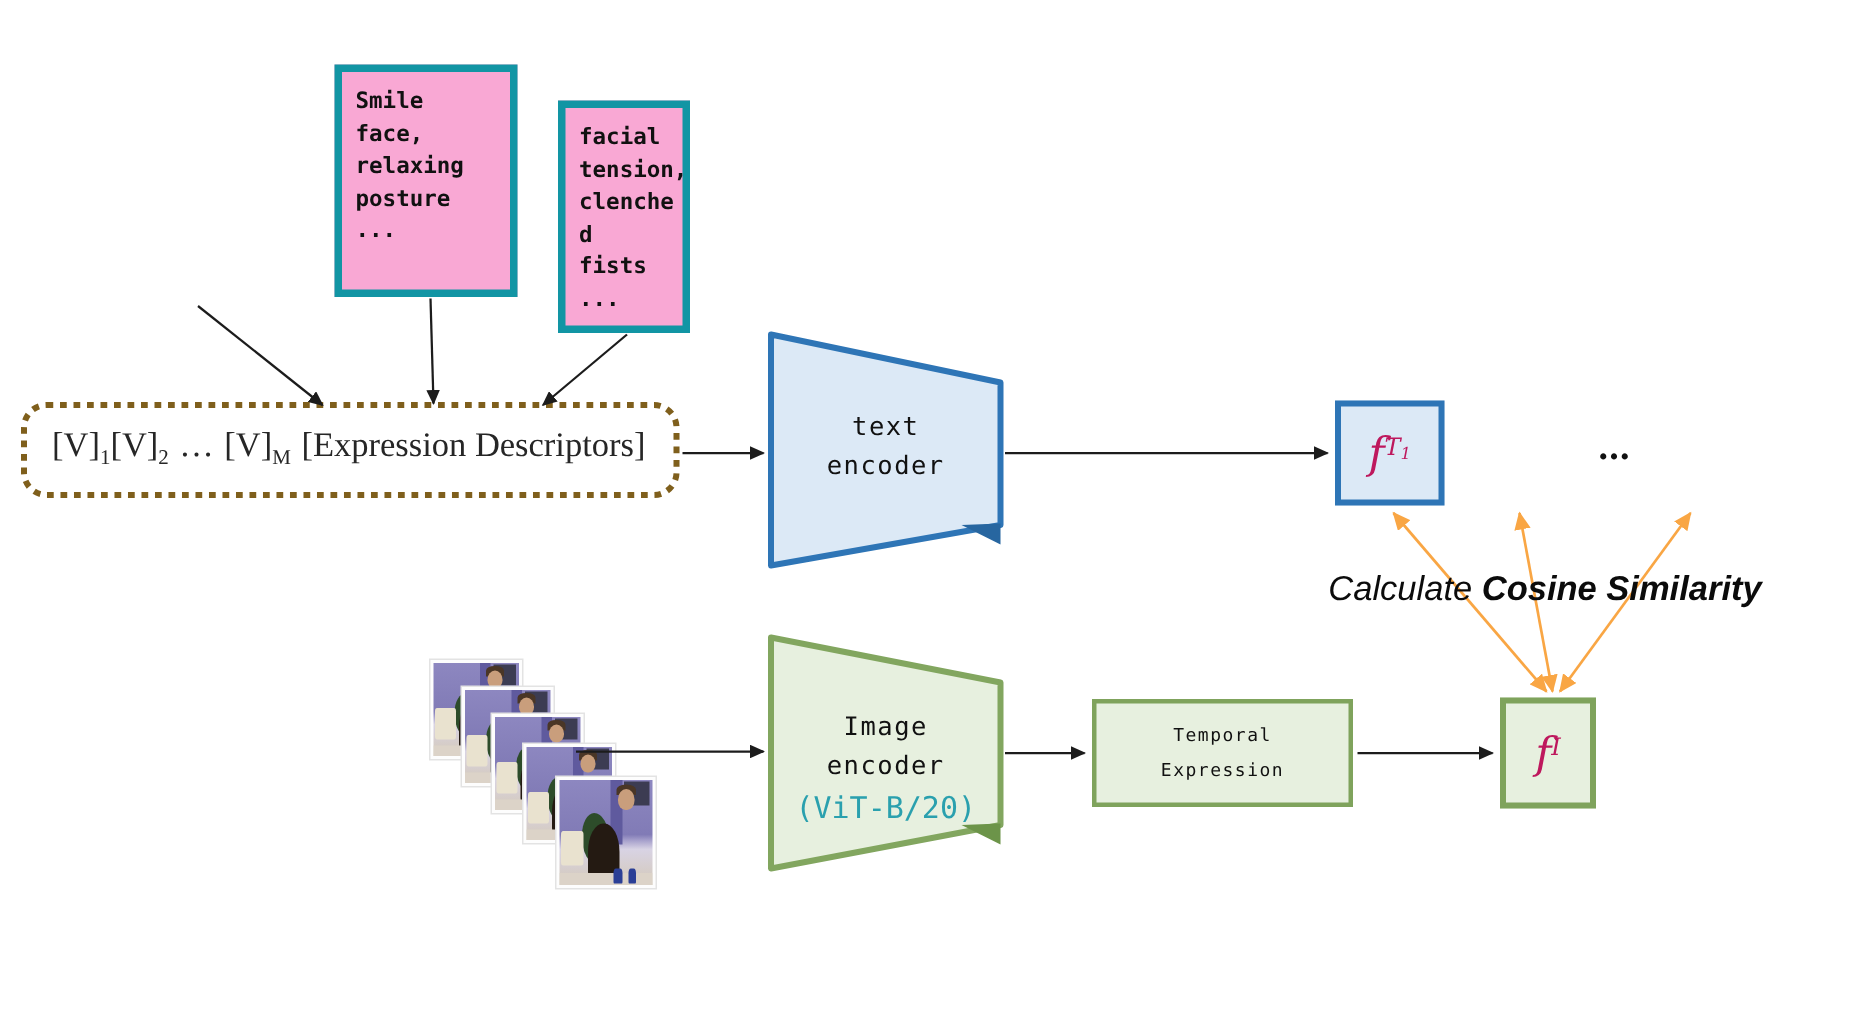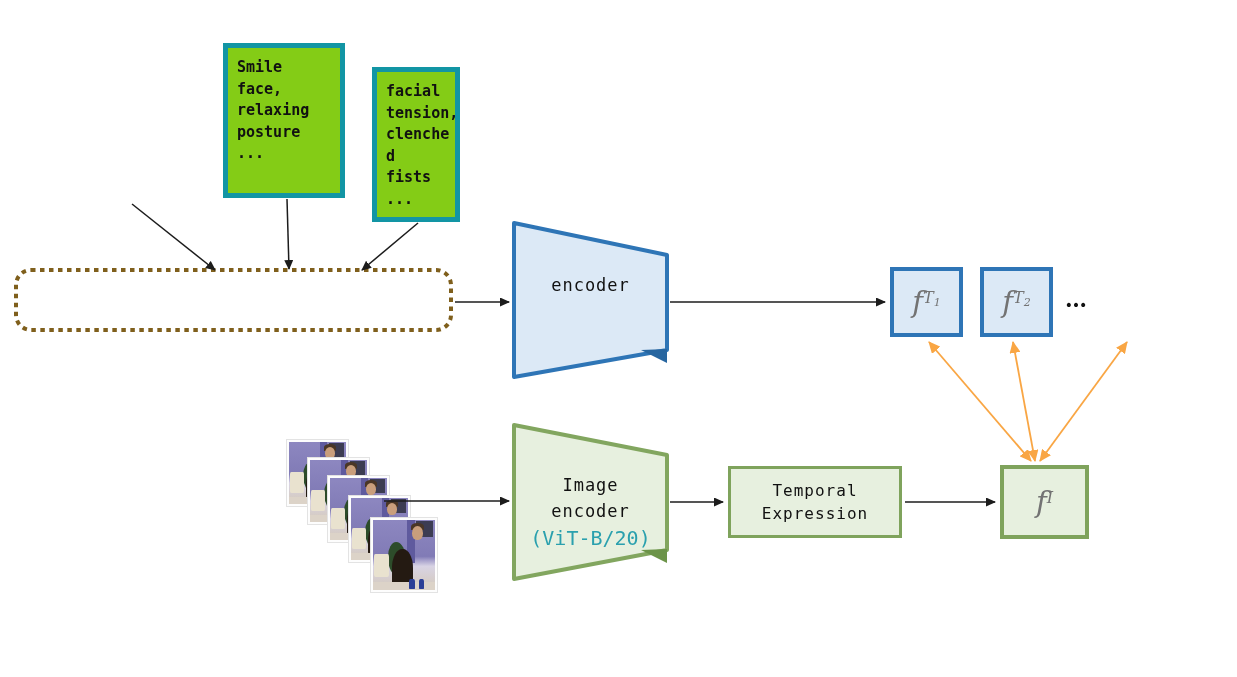--- a/index.html
+++ b/index.html
@@ -3,44 +3,44 @@
 <meta charset="utf-8">
 <style>
   html,body{margin:0;padding:0;background:#fff;}
   .canvas{position:relative;width:1237px;height:677px;background:#ffffff;overflow:hidden;
           font-family:"Liberation Sans",sans-serif;}
   svg.layer{position:absolute;left:0;top:0;width:1237px;height:677px;pointer-events:none;}
   .shapes{z-index:1;}
   .arrows{z-index:3;}
 
   
-  .desc-box{position:absolute;z-index:2;box-sizing:border-box;border:5px solid #1295A4;background:#84cc16;}
+  .desc-box{position:absolute;z-index:2;box-sizing:border-box;border:5px solid #1295A4;background:#f9a8d4;}
   .desc-box span{display:block;padding:9px 6px 0 9px;white-space:pre-line;
       font-family:"DejaVu Sans Mono",monospace;font-weight:bold;font-size:15px;line-height:21.5px;color:#111;}
 
   
   .prompt-text{position:absolute;left:14px;top:284px;width:437px;text-align:center;z-index:2;
       font-family:"Liberation Serif",serif;font-size:23px;color:#262626;}
   .prompt-text sub{font-size:14px;line-height:0;}
   .prompt-text .gap{display:inline-block;width:7px;}
 
   
   .enc-label{position:absolute;width:153px;text-align:center;z-index:4;
       font-family:"DejaVu Sans Mono",monospace;font-size:17px;letter-spacing:1px;color:#111;line-height:26px;}
   .vit{font-size:20px;letter-spacing:0;color:#2AA0AE;line-height:28px;}
 
   
   .gbox{position:absolute;z-index:2;box-sizing:border-box;border:3px solid #7FA35C;background:#E7F0DF;
       display:flex;align-items:center;justify-content:center;text-align:center;}
-  .gbox .t{font-family:"DejaVu Sans Mono",monospace;font-size:16px;letter-spacing:1px;line-height:23px;color:#111;}
+  .gbox .t{font-family:"DejaVu Sans Mono",monospace;font-size:12px;letter-spacing:1px;line-height:23px;color:#111;}
 
   
   .fbox{position:absolute;z-index:2;box-sizing:border-box;border:4px solid #2E75B6;background:#DCE9F6;
       display:flex;align-items:center;justify-content:center;}
-  .math{font-family:"DejaVu Serif",serif;font-style:italic;color:#737373;}
+  .math{font-family:"DejaVu Serif",serif;font-style:italic;color:#be185d;}
   .math .fb{font-size:29px;}
   .math sup{font-size:16px;vertical-align:9px;letter-spacing:0;}
   .math sup sub{font-size:11px;vertical-align:-3px;}
   .dots{position:absolute;z-index:2;font-family:"DejaVu Serif",serif;font-weight:bold;font-size:22px;color:#111;}
 
   
   .cosine{position:absolute;left:852px;top:379px;width:356px;text-align:center;z-index:4;
       font-style:italic;font-size:23px;color:#0b0b0b;}
   .cosine .b{font-weight:bold;}
 
@@ -81,49 +81,53 @@
 ...</span>
   </div>
   <div class="desc-box" style="left:372px;top:67px;width:88px;height:155px">
     <span>facial
 tension,
 clenche
 d fists
 ...</span>
   </div>
 
+  <div class="prompt-text">
+    <span>[V]</span><sub>1</sub><span>[V]</span><sub>2</sub><span class="gap"></span><span>…</span><span class="gap"></span><span>[V]</span><sub>M</sub><span class="gap"></span><span>[Expression Descriptors]</span>
+  </div>
 
   <div class="enc-label" style="left:514px;top:272px">
+    <div>text</div>
     <div>encoder</div>
   </div>
   <div class="enc-label" style="left:514px;top:472px">
     <div>Image</div>
     <div>encoder</div>
     <div class="vit">(ViT-B/20)</div>
   </div>
 
   <div class="gbox" style="left:728px;top:466px;width:174px;height:72px">
     <div class="t">
       <div>Temporal</div>
       <div>Expression</div>
     </div>
   </div>
 
   <div class="fbox" style="left:890px;top:267px;width:73px;height:70px">
     <span class="math"><span class="fb">f</span><sup><span>T</span><sub>1</sub></sup></span>
   </div>
-  <div class="fbox" style="left:980px;top:267px;width:73px;height:70px">
-    <span class="math"><span class="fb">f</span><sup><span>T</span><sub>2</sub></sup></span>
-  </div>
   <div class="dots" style="left:1056px;top:286px;width:40px;text-align:center">…</div>
 
-  <div class="fbox" style="left:1000px;top:465px;width:89px;height:74px;border-color:#7FA35C;background:#E7F0DF">
+  <div class="fbox" style="left:1000px;top:465px;width:64px;height:74px;border-color:#7FA35C;background:#E7F0DF">
     <span class="math"><span class="fb">f</span><sup>I</sup></span>
   </div>
 
+  <div class="cosine">
+    <span>Calculate </span><span class="b">Cosine Similarity</span>
+  </div>
 
   <div class="frame" style="left:287px;top:440px;width:57px;height:62px">
     <div class="scene">
         <i class="sc-pillar"></i>
         <i class="sc-window"></i>
         <i class="sc-hairm"></i>
         <i class="sc-face"></i>
         <i class="sc-plant"></i>
         <i class="sc-bag"></i>
         <i class="sc-head"></i>

